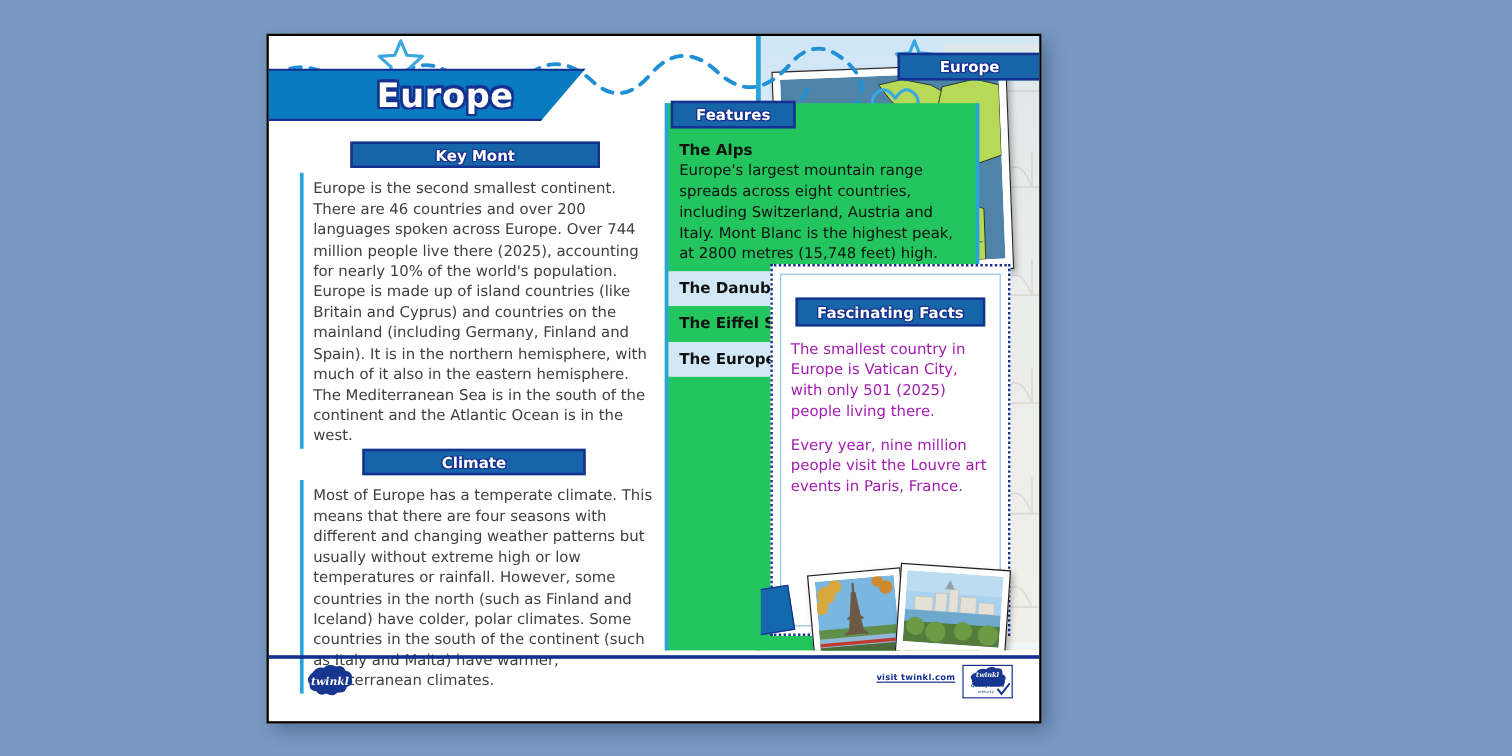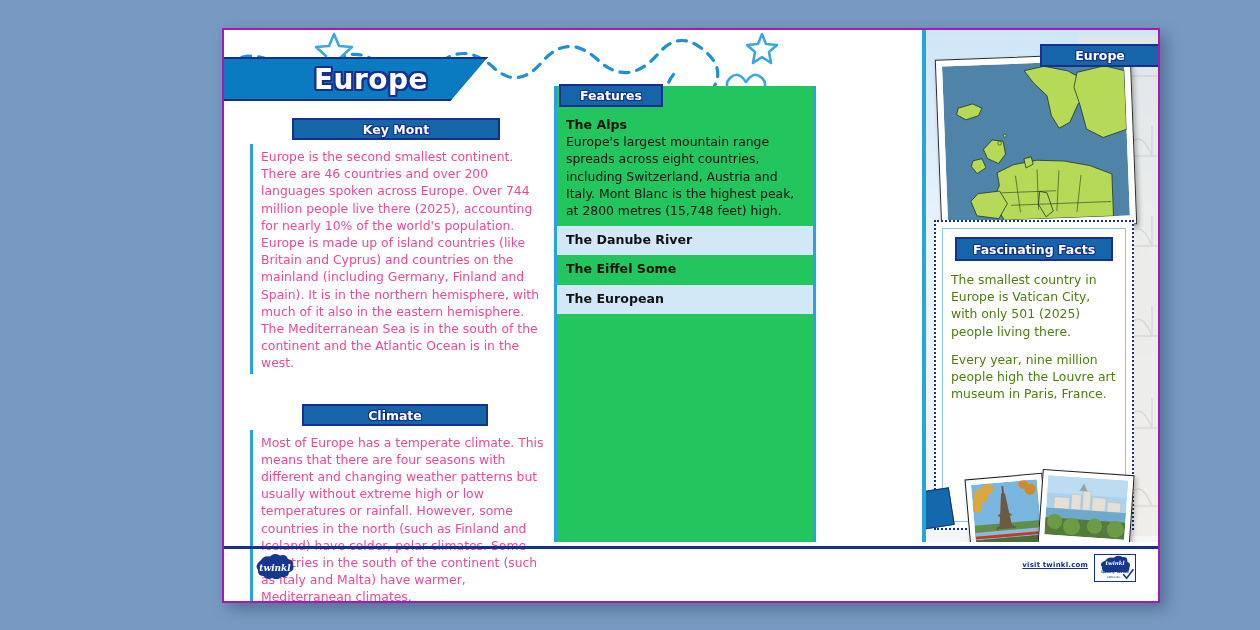--- a/index.html
+++ b/index.html
@@ -7,23 +7,23 @@
     width: 1260px; height: 630px;
     background: #7899c2;
     font-family: "DejaVu Sans", sans-serif;
     overflow: hidden;
   }
 
   
   #sheet {
     position: absolute;
     left: 222px; top: 28px;
-    width: 938px; height: 575px;
+    width: 646px; height: 575px;
     background: #ffffff;
-    border: 2px solid #a21caf;
+    border: 2px solid #000000;
     box-shadow: 6px 6px 14px rgba(20,35,70,.35);
     overflow: hidden;
   }
 
   
   #right-col {
     position: absolute; right: 0; top: 0;
     width: 232px; height: 512px;
     background: linear-gradient(#cfe6f7 0%, #e7f3fb 38%, #f2f6f6 100%);
     overflow: hidden;
@@ -85,23 +85,23 @@
   #left-col {
     position: absolute; left: 26px; top: 88px;
     width: 296px;
   }
   .body-block {
     border-left: 3px solid #29a3dd;
     padding: 4px 2px 2px 8px;
     margin-top: 4px;
     font-size: 12.4px;
     line-height: 17.2px;
-    color: #ec4899;
-  }
-  #climate-head { margin-top: 30px; width: 186px; margin-left: 52px; }
+    color: #404040;
+  }
+  #climate-head { width: 186px; margin-left: 52px; }
   #keyfacts-head { width: 208px; margin-left: 42px; }
 
   
   #mid-col {
     position: absolute; left: 330px; top: 56px;
     width: 262px; height: 456px;
     border-left: 3px solid #29a3dd;
     border-right: 3px solid #29a3dd;
     background: #22c55e;
   }
@@ -140,22 +140,22 @@
   
   #ff-card {
     position: absolute; left: 8px; top: 190px;
     width: 200px; height: 310px;
     background: #fff;
     border: 2px dotted #15308f;
     padding: 6px;
     z-index: 5;
   }
   #ff-inner { border: 1px solid #8fc6e8; height: 100%; padding: 8px 6px; position: relative; }
-  #ff-head { width: 158px; height: 24px; line-height: 21px; margin: 0 auto 10px auto; }
-  .ff-p { font-size: 12.4px; line-height: 17.2px; color: #4d7c0f; padding: 0 2px; margin-bottom: 11px; }
+  #ff-head { width: 158px; height: 24px; line-height: 21px; margin: 11px auto 10px auto; }
+  .ff-p { font-size: 12.4px; line-height: 17.2px; color: #a21caf; padding: 0 2px; margin-bottom: 11px; }
 
   
   .blue-sq {
     position: absolute;
     background: #1369ac;
     border: 1.5px solid #15308f;
   }
   #sq-a { left: -22px; top: 268px; width: 38px; height: 38px; transform: rotate(-9deg); z-index: 7; }
   #sq-b { left: 126px; top: 230px; width: 44px; height: 46px; transform: rotate(4deg); background:#2f9fdb; border-color:#2f9fdb; z-index: 1;}
 
@@ -271,21 +271,21 @@
         </g>
       </svg>
     </div>
 
     <div id="sq-b" class="blue-sq"></div>
 
     <div id="ff-card">
       <div id="ff-inner">
         <div id="ff-head" class="sect-head">Fascinating Facts</div>
         <p class="ff-p">The smallest country in Europe is Vatican City, with only 501 (2025) people living there.</p>
-        <p class="ff-p">Every year, nine million people high the Louvre art museum in Paris, France.</p>
+        <p class="ff-p">Every year, nine million people visit the Louvre art events in Paris, France.</p>
       </div>
 
       <div id="sq-a" class="blue-sq"></div>
 
       <div id="photo-eiffel" class="polaroid">
         <svg class="photo-img" viewBox="0 0 70 70" preserveAspectRatio="none">
           <rect width="70" height="70" fill="#79b6e0"></rect>
           <rect y="44" width="70" height="26" fill="#5f8f4a"></rect>
           <rect y="52" width="70" height="8" fill="#8fb8d8"></rect>
           <g fill="#6d5a45">

